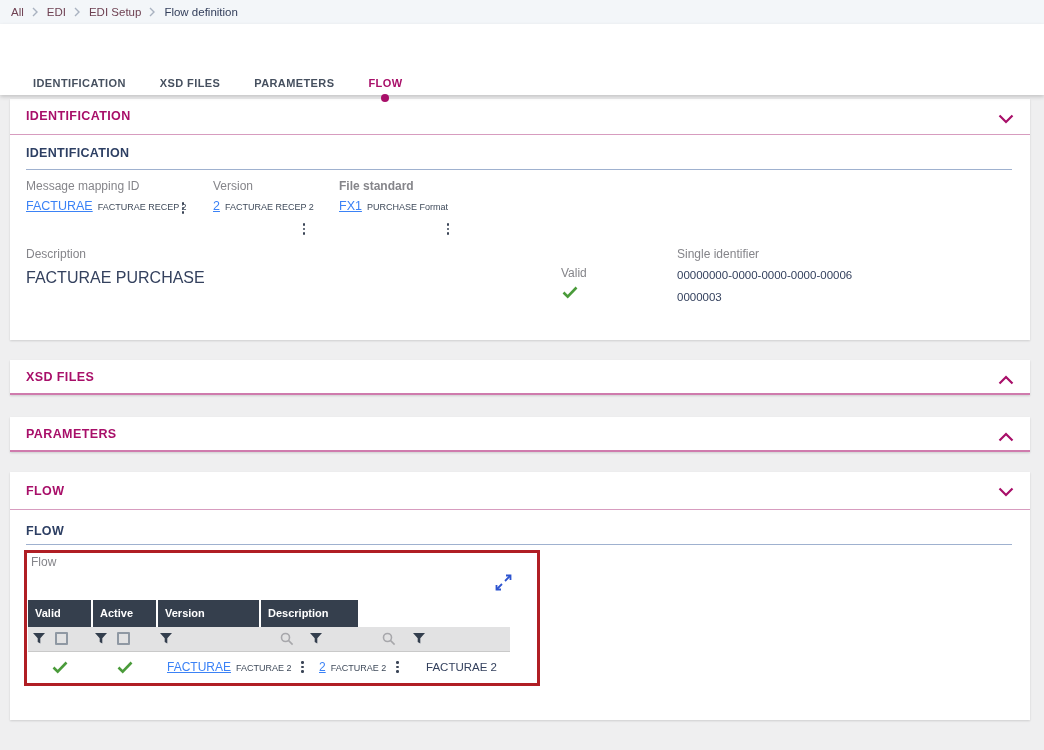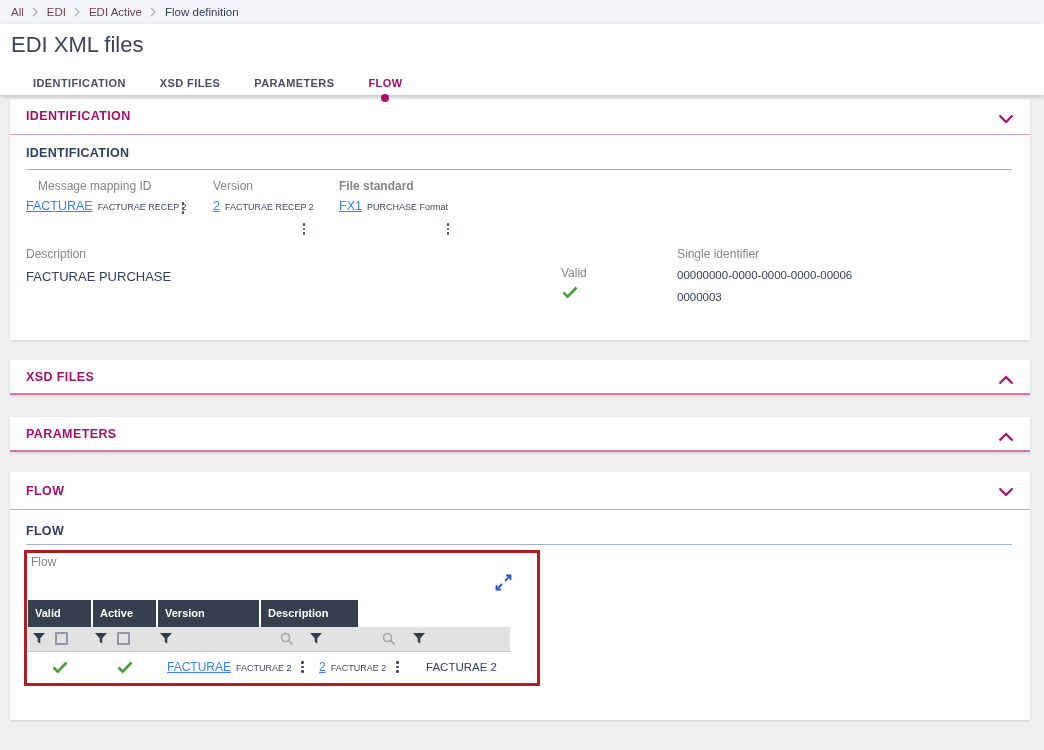--- a/index.html
+++ b/index.html
@@ -36,21 +36,21 @@
   #card-flow .card-head { height:38px; }
   #card-flow .card-head .sec-title { top:12px; }
 
   .subsection-title { position:absolute; left:16px; font-size:12.5px; font-weight:700; letter-spacing:.3px; color:#2d3f63; }
   .sub-underline { position:absolute; left:16px; right:18px; height:1px; background:#9fb1cf; }
 
   .field-label { position:absolute; font-size:12px; color:#85858a; }
   .field-value { position:absolute; display:flex; align-items:baseline; gap:5px; }
   .code-link { font-size:12.5px; font-weight:500; color:#3b82f6; text-decoration:underline; cursor:pointer; white-space:nowrap; }
   .code-desc { font-size:9px; font-weight:500; color:#3f4a5a; white-space:nowrap; }
-  .plain-value { position:absolute; font-size:13px; color:#34415e; white-space:nowrap; }
+  .plain-value { position:absolute; font-size:16px; color:#34415e; white-space:nowrap; }
 
   .dots { position:absolute; width:10px; height:16px; display:flex; flex-direction:column; align-items:center; justify-content:center; cursor:pointer; }
   .dots i { display:block; width:2.6px; height:2.6px; border-radius:50%; background:#3a4456; margin:1.1px 0; }
 
   .check-icon { position:absolute; }
 
   
   .flow-box { position:absolute; left:14px; top:78px; width:516px; height:136px; border:3px solid #b01e24; background:#ffffff; }
   .flow-box-label { position:absolute; left:4px; top:2px; font-size:12px; color:#85858a; }
   .expand-btn { position:absolute; left:468px; top:21px; width:18px; height:18px; cursor:pointer; }
@@ -87,31 +87,30 @@
       <svg width="7" height="10" viewBox="0 0 7 10">
         <path d="M1 1l4 4-4 4" fill="none" stroke="#a9b2c0" stroke-width="1.4"></path>
       </svg>
     </span>
   <span class="crumb-link">EDI</span>
   <span class="crumb-sep">
       <svg width="7" height="10" viewBox="0 0 7 10">
         <path d="M1 1l4 4-4 4" fill="none" stroke="#a9b2c0" stroke-width="1.4"></path>
       </svg>
     </span>
-  <span class="crumb-link">EDI Active</span>
+  <span class="crumb-link">EDI Setup</span>
   <span class="crumb-sep">
       <svg width="7" height="10" viewBox="0 0 7 10">
         <path d="M1 1l4 4-4 4" fill="none" stroke="#a9b2c0" stroke-width="1.4"></path>
       </svg>
     </span>
   <span class="crumb-current">Flow definition</span>
 </div>
 
 <div class="page-header">
-  <div class="page-title">EDI XML files</div>
   <div class="tabs">
     <div class="tab">IDENTIFICATION</div>
     <div class="tab">XSD FILES</div>
     <div class="tab">PARAMETERS</div>
     <div class="tab active"><span>FLOW</span><span class="tab-dot"></span></div>
   </div>
 </div>
 
 <div class="content">
 
@@ -119,21 +118,21 @@
     <div class="card-head">
       <span class="sec-title">IDENTIFICATION</span>
       <span class="chev-btn"><svg width="16" height="10" viewBox="0 0 16 10">
             <path d="M1.5 1.5L8 8l6.5-6.5" fill="none" stroke="#a80f69" stroke-width="2.2"></path>
           </svg></span>
     </div>
 
     <div class="subsection-title" style="top:47px;">IDENTIFICATION</div>
     <div class="sub-underline" style="top:70px;"></div>
 
-    <div class="field-label" style="left:16px; top:80px;margin-left:12px;">Message mapping ID</div>
+    <div class="field-label" style="left:16px; top:80px;">Message mapping ID</div>
     <div class="field-label" style="left:203px; top:80px;">Version</div>
     <div class="field-label" style="left:329px; top:80px;font-weight:bold;">File standard</div>
 
     <div class="field-value" style="left:16px; top:100px;">
       <span class="code-link">FACTURAE</span>
       <span class="code-desc">FACTURAE RECEP 2</span>
     </div>
     <div class="dots" style="left:168px; top:101px;">
         <i></i>
         <i></i>

